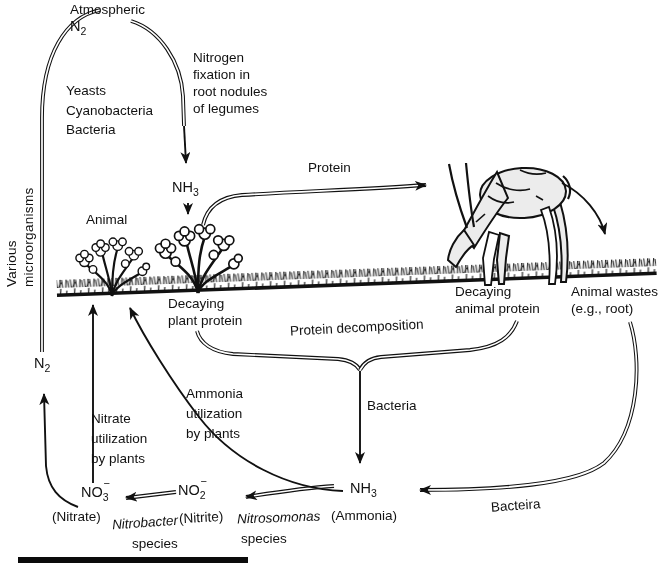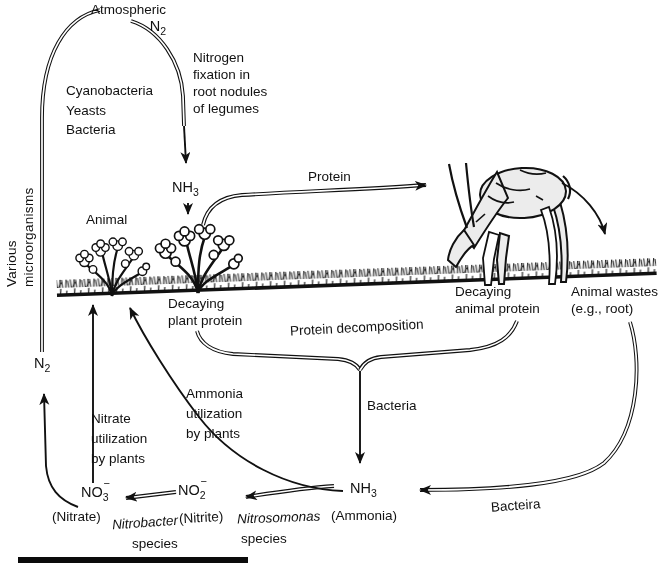--- a/index.html
+++ b/index.html
@@ -1,21 +1,21 @@
 <!DOCTYPE html>
 <html><head>
 <meta charset="utf-8">
 <style>
   html,body{margin:0;padding:0;background:#fff;}
   .stage{position:relative;width:659px;height:563px;background:#fff;overflow:hidden;
          font-family:"Liberation Sans", sans-serif;color:#111;}
   svg{position:absolute;left:0;top:0;}
   .lbl{position:absolute;font-size:13.5px;line-height:17px;white-space:nowrap;color:#111;}
   .lh16{line-height:16.5px}.lh19{line-height:19.5px}.lh20{line-height:20px}.lh18{line-height:18px}
-  .ctr{text-align:right}
+  .ctr{text-align:left}
   .it{font-style:italic}
   .chem{font-size:14.5px}
   .chem sub{font-size:10.5px}
   .chem sup{font-size:11px;position:relative;top:-4px;margin-left:-5px}
   .rot-90{transform:rotate(-90deg);transform-origin:left top;letter-spacing:.3px;}
   .r-2{transform:rotate(-2deg)} .r-3{transform:rotate(-3deg)} .r-4{transform:rotate(-4deg)}
   .bar{position:absolute;background:#0b0b0b;}
   .ln{fill:none;stroke:#111;stroke-width:1.9;stroke-linecap:butt}
   .dblA{fill:none;stroke:#111;stroke-width:3.8}
   .dblB{fill:none;stroke:#fff;stroke-width:1.7}
@@ -170,37 +170,37 @@
   </div>
 
   <div class="lbl" style="left:193px;top:49px">
     <div>Nitrogen</div>
     <div>fixation in</div>
     <div>root nodules</div>
     <div>of legumes</div>
   </div>
 
   <div class="lbl lh19" style="left:66px;top:81px">
+    <div>Yeasts</div>
     <div>Cyanobacteria</div>
-    <div>Yeasts</div>
     <div>Bacteria</div>
   </div>
 
   <div class="lbl rot-90" style="left:3px;top:287px">
     <div>Various</div>
     <div>microorganisms</div>
   </div>
 
   <div class="lbl" style="left:86px;top:211px">Animal</div>
 
   <div class="lbl chem" style="left:172px;top:179px">
     <span>NH</span><sub>3</sub>
   </div>
 
-  <div class="lbl" style="left:308px;top:168px">Protein</div>
+  <div class="lbl" style="left:308px;top:159px">Protein</div>
 
   <div class="lbl lh16" style="left:168px;top:296px">
     <div>Decaying</div>
     <div>plant protein</div>
   </div>
 
   <div class="lbl r-3" style="left:290px;top:319px">Protein decomposition</div>
 
   <div class="lbl lh20" style="left:186px;top:384px">
     <div>Ammonia</div>

